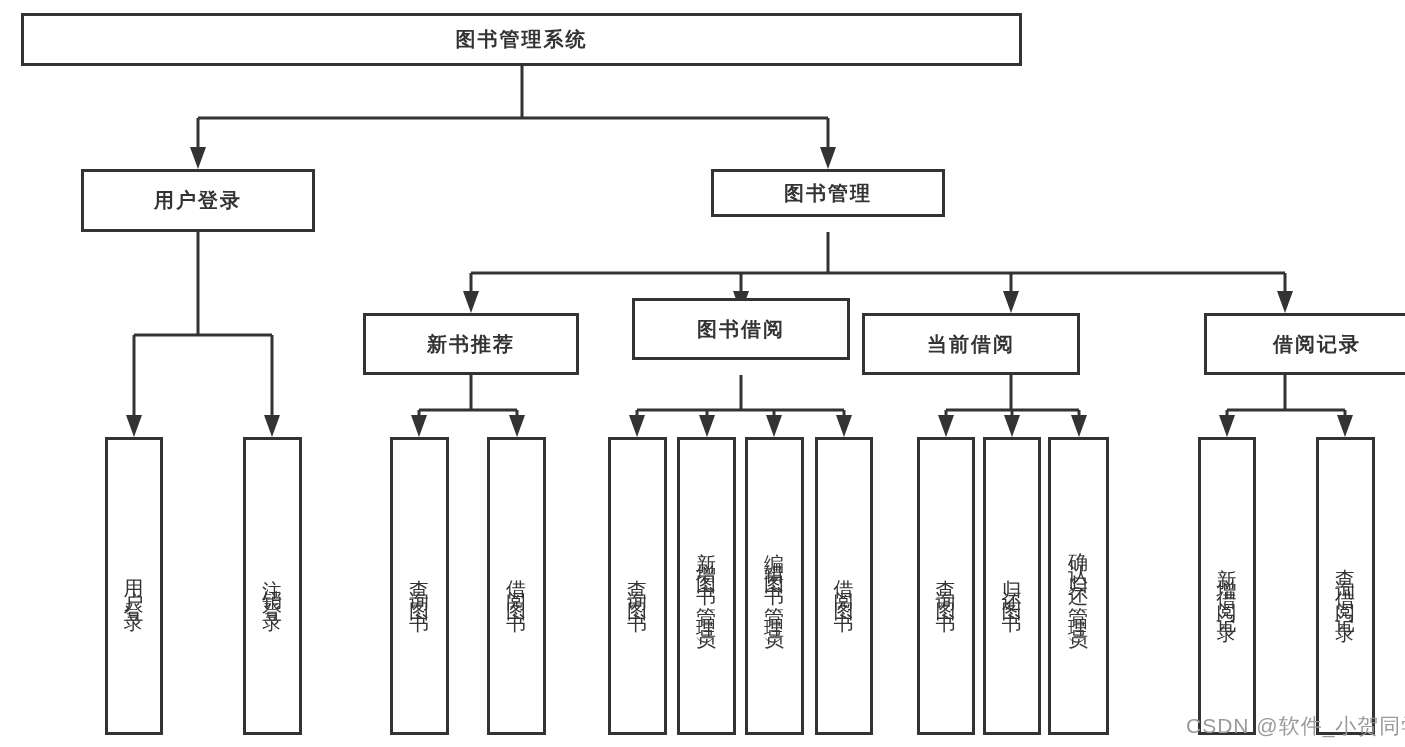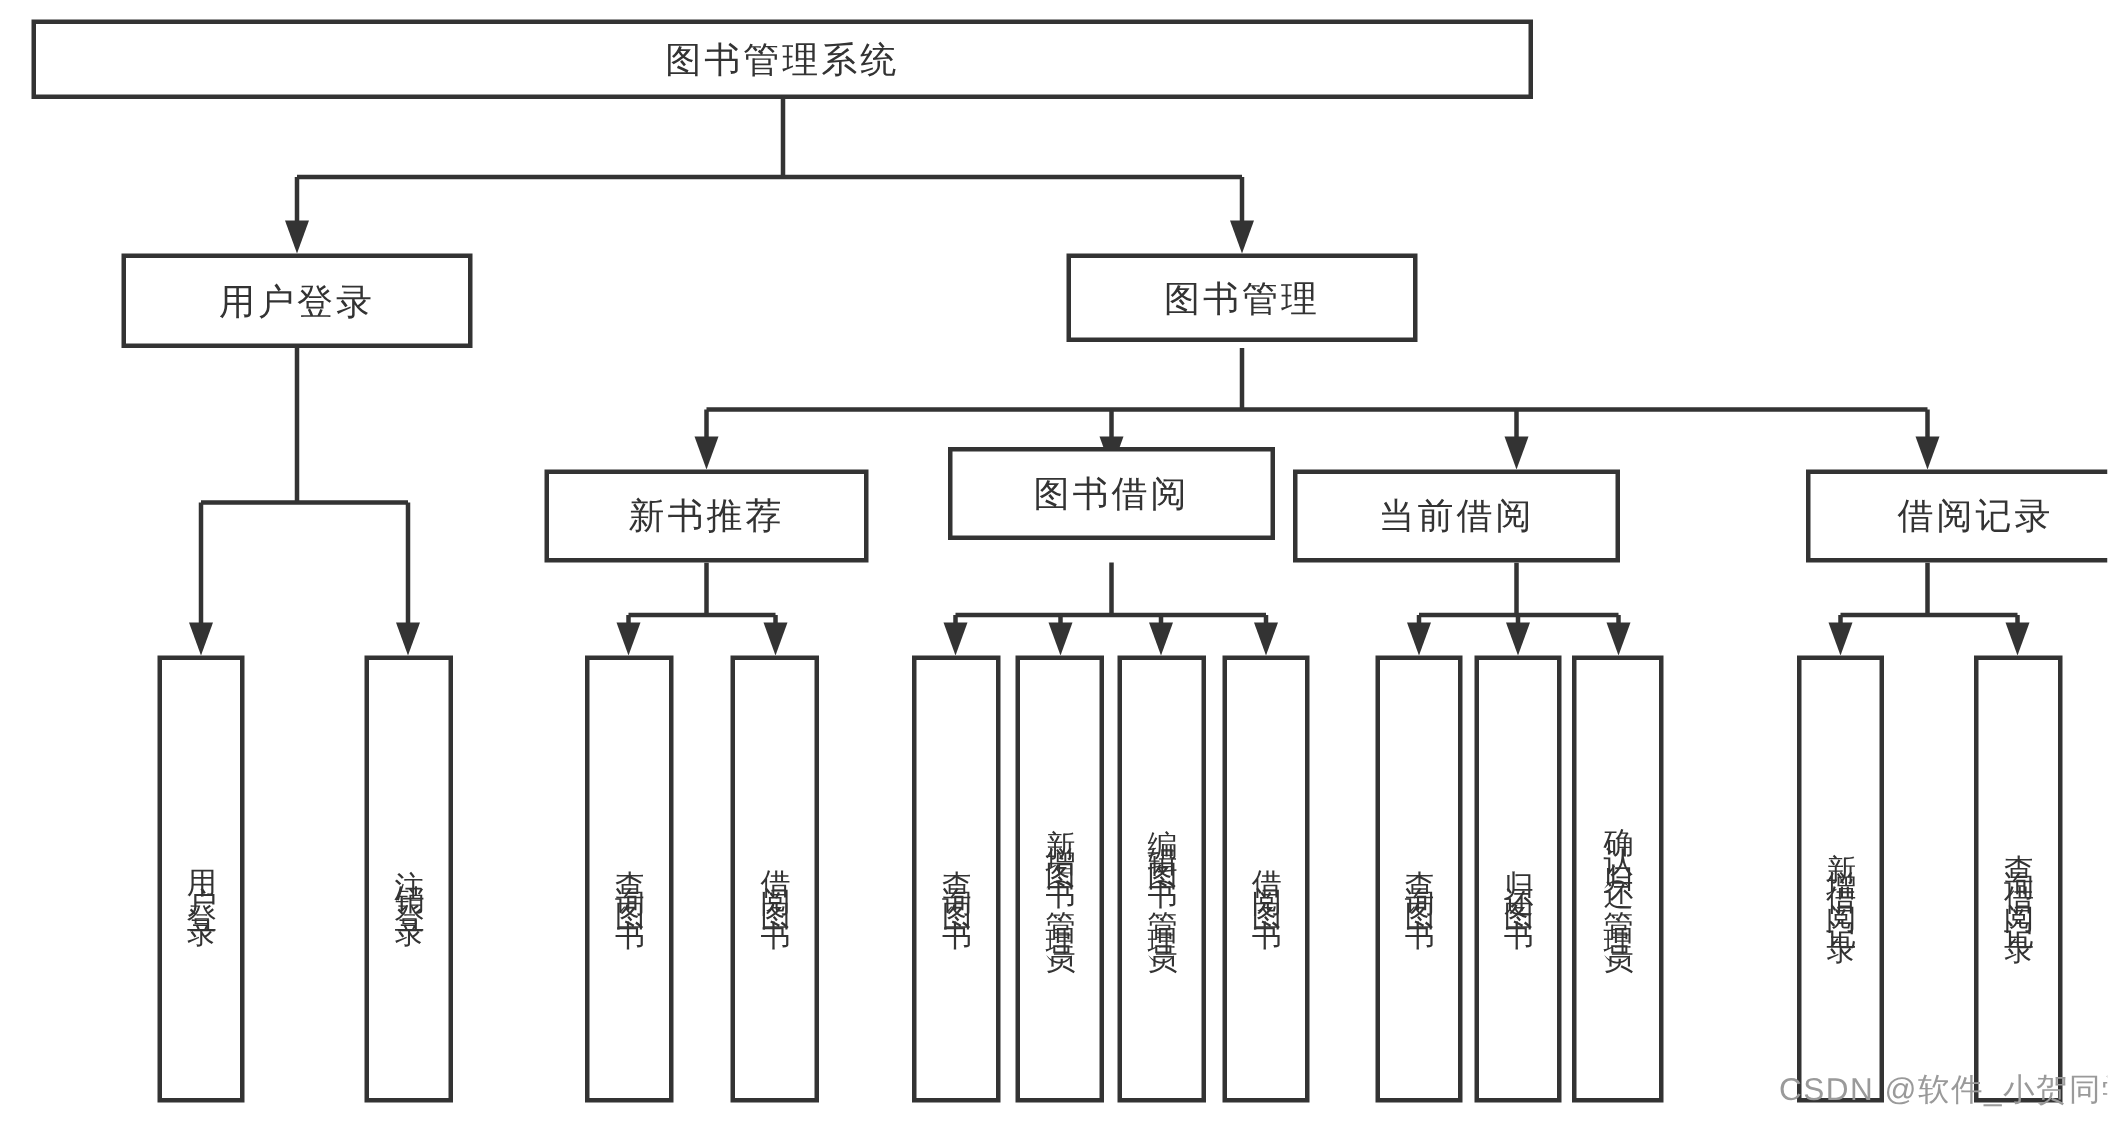--- a/index.html
+++ b/index.html
@@ -15,23 +15,24 @@
   }
 
   .node {
     position: absolute;
     background: #ffffff;
     border: 3px solid #333333;
     color: #333333;
     display: flex;
     align-items: center;
     justify-content: center;
-    font-size: 24px;
+    font-size: 20px;
     letter-spacing: 2px;
     white-space: nowrap;
+    font-weight: bold;
   }
 
   .leaf {
     position: absolute;
     top: 437px;
     height: 298px;
     background: #ffffff;
     border: 3px solid #333333;
     color: #333333;
     display: flex;
@@ -126,21 +127,21 @@
     <path d="M1285,375 V410 M1227,410 H1345"></path>
     <line x1="1227" y1="410" x2="1227" y2="420"></line>
     <polygon points="1219,415 1235,415 1227,437"></polygon>
     <line x1="1345" y1="410" x2="1345" y2="420"></line>
     <polygon points="1337,415 1353,415 1345,437"></polygon>
   </svg>
 
   <div class="node" style="left:21px; top:13px; width:1001px; height:53px;">图书管理系统</div>
 
   <div class="node" style="left:81px; top:169px; width:234px; height:63px;">用户登录</div>
-  <div class="node" style="left:711px; top:169px; width:234px; height:59px;">图书管理</div>
+  <div class="node" style="left:711px; top:169px; width:234px; height:48px;">图书管理</div>
 
   <div class="node" style="left:363px; top:313px; width:216px; height:62px;text-align:right;">新书推荐</div>
   <div class="node" style="left:632px; top:298px; width:218px; height:62px;">图书借阅</div>
   <div class="node" style="left:862px; top:313px; width:218px; height:62px;">当前借阅</div>
   <div class="node" style="left:1204px; top:313px; width:226px; height:62px;">借阅记录</div>
 
   <div class="leaf" style="left:105px; width:58px;">
     <span>用户登录</span>
   </div>
   <div class="leaf" style="left:243px; width:59px;">

